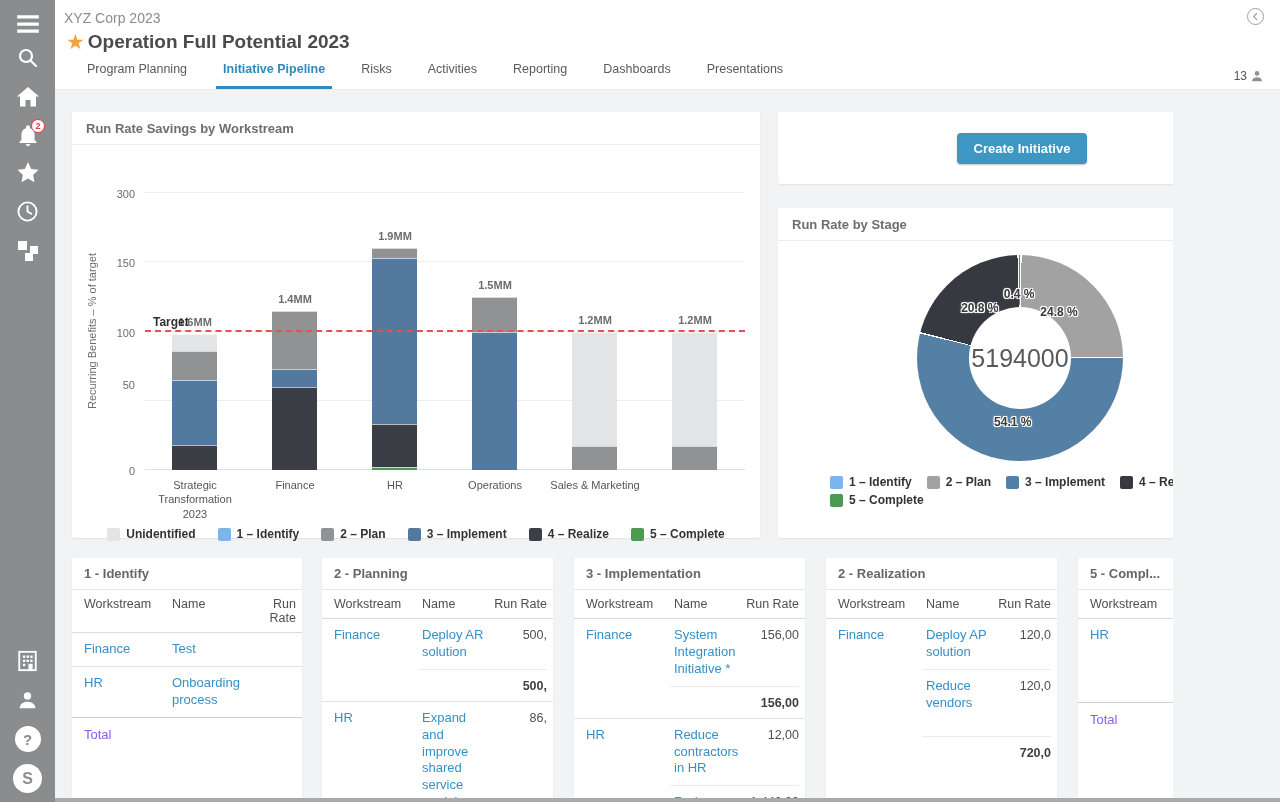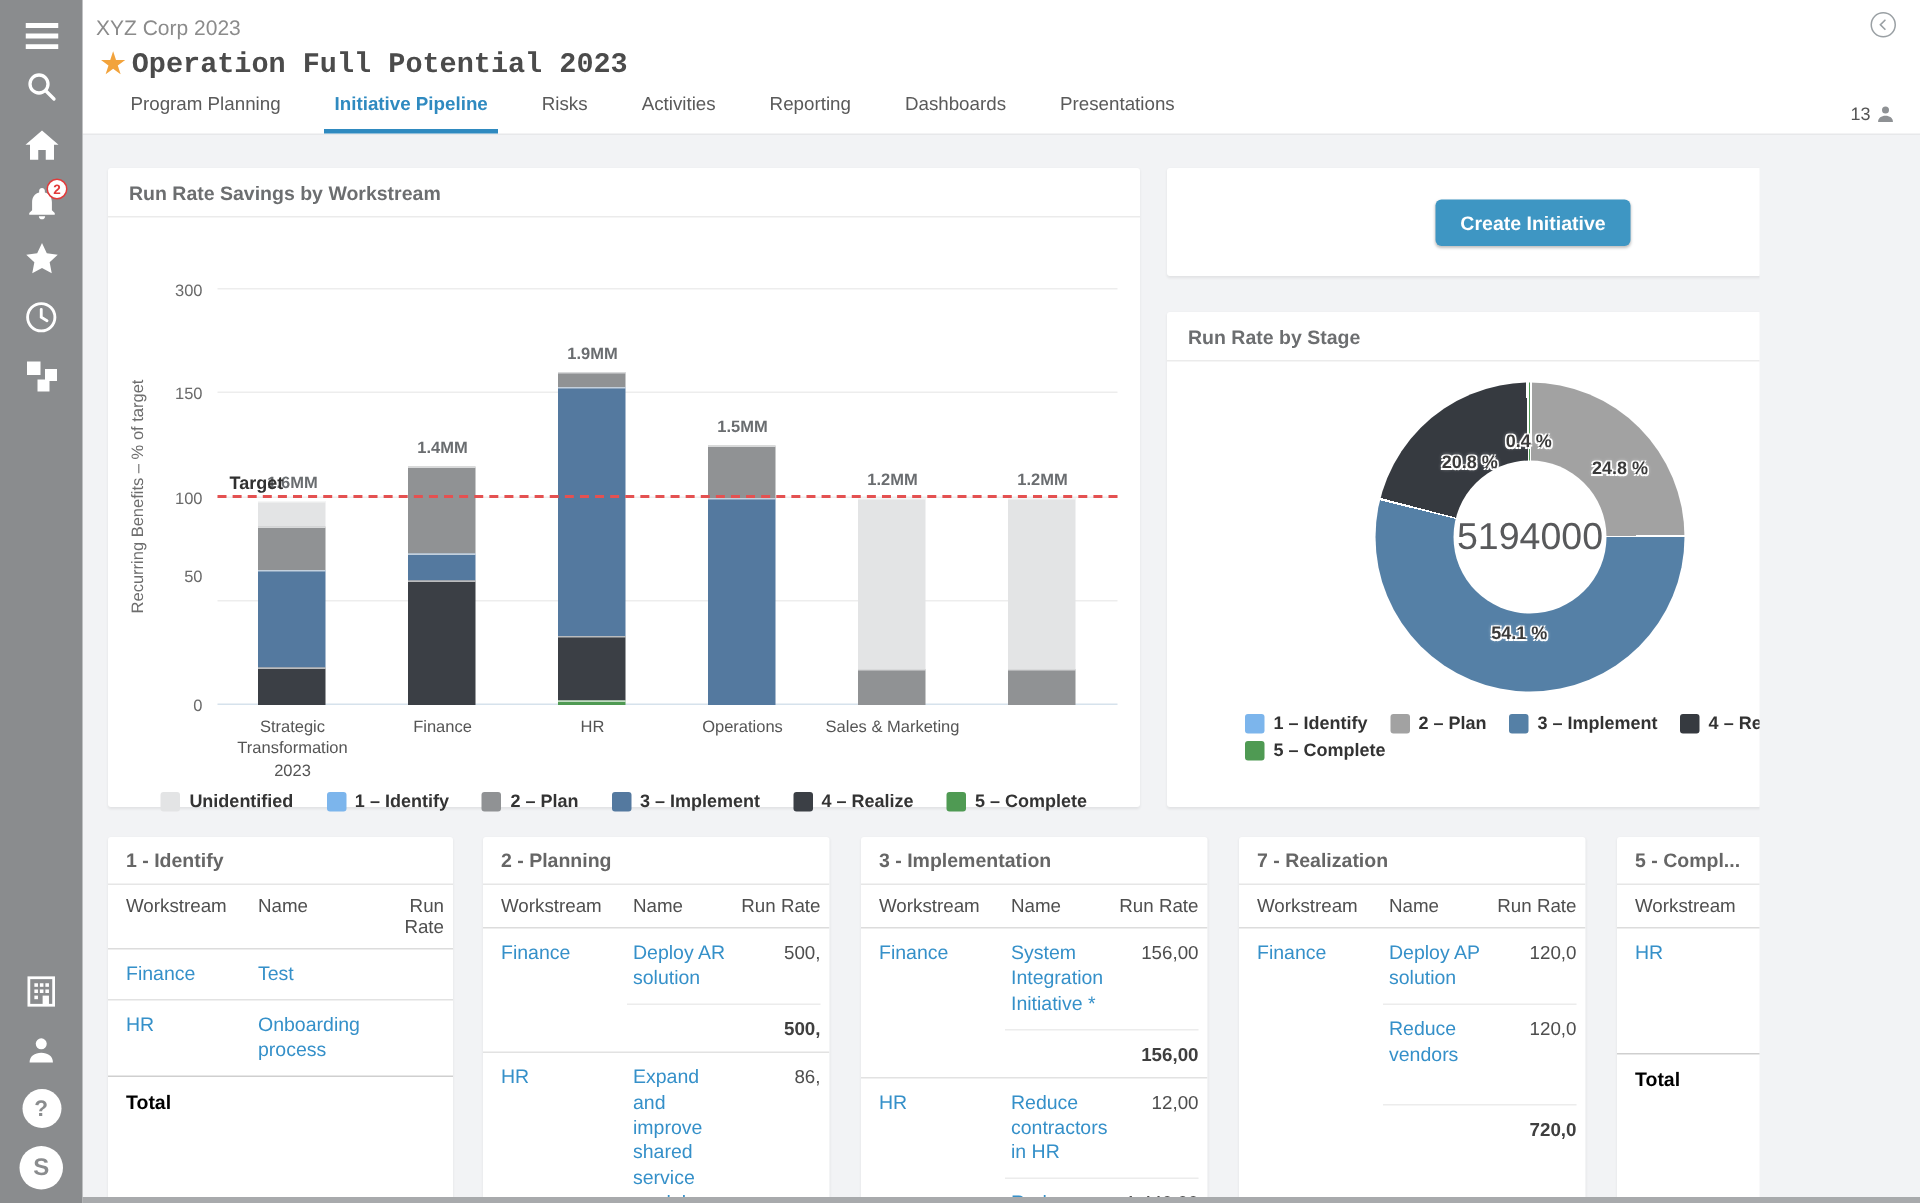--- a/index.html
+++ b/index.html
@@ -12,21 +12,21 @@
            background:#fff; border:1px solid #e23b3b; color:#e23b3b; font-size:9px; font-weight:bold;
            display:flex; align-items:center; justify-content:center; padding:0 2px; }
   .round-white { width:26px; height:26px; border-radius:50%; background:#fff; color:#8a8c8e;
                  font-weight:bold; display:flex; align-items:center; justify-content:center; }
 
   
   .header { position:absolute; left:55px; top:0; width:1225px; height:90px; background:#fff; border-bottom:1px solid #e7e8ea; z-index:20; }
   .breadcrumb { position:absolute; left:9px; top:10px; font-size:14px; color:#8b8b8b; }
   .title-row { position:absolute; left:11px; top:30px; display:flex; align-items:center; }
   .star-glyph { color:#f2a33c; font-size:21px; margin-right:3px; }
-  .page-title { font-size:19px; font-weight:bold; color:#4b4b4b;font-family:Liberation Mono, monospace; }
+  .page-title { font-size:19px; font-weight:bold; color:#4b4b4b; }
   .tabs { position:absolute; left:25px; bottom:0; display:flex; gap:22px; list-style:none; }
   .tab { font-size:12.5px; color:#5a5a5a; padding:0 7px 10px 7px; cursor:pointer; border-bottom:3px solid transparent; }
   .tab.active { color:#2f8ac0; font-weight:bold; border-bottom-color:#2f8ac0; }
   .members { position:absolute; right:16px; bottom:6px; display:flex; align-items:center; gap:3px;
              font-size:12px; color:#555; }
   .collapse-btn { position:absolute; right:16px; top:8px; width:17px; height:17px; border:1.5px solid #9aa0a4;
                   border-radius:50%; display:flex; align-items:center; justify-content:center; cursor:pointer; }
 
   
   .content { position:absolute; left:55px; top:90px; width:1118px; height:712px; overflow:hidden; }
@@ -91,21 +91,21 @@
   .c-val { width:58px; flex:0 0 auto; text-align:right; overflow:hidden; white-space:nowrap; }
   .wrapval .c-val { white-space:normal; width:44px; }
   .tb-row { display:flex; padding:0 6px 0 12px; font-size:13px; }
   .tb-row.grp { border-top:1px solid #e2e2e2; }
   .tb-row .c-ws { padding:8px 0; }
   .row-rest { flex:1 1 auto; display:flex; min-width:0; padding:8px 0; }
   .row-rest.bt { border-top:1px solid #ececec; }
   .row-rest .c-name { padding-left:4px; line-height:1.3; }
   .row-rest .c-val { font-size:12.5px; color:#4e4e4e; padding-top:1px; }
   .row-rest .c-val.bold { font-weight:bold; color:#3f3f3f; }
-  .tb-row.total { border-top:1px solid #cfcfcf; padding:9px 12px; font-weight:bold; color:#000000; font-size:13px; }
+  .tb-row.total { border-top:1px solid #cfcfcf; padding:9px 12px; font-weight:normal; color:#8b5cf6; font-size:13px; }
   .link { color:#3590c9; cursor:pointer; }
   .row-rest .c-val:empty { min-height:16px; }
 
   .hscrollbar { position:absolute; left:55px; bottom:0; width:1225px; height:4px; background:#a8aaac; z-index:40; }
 </style>
 </head>
 <body>
 
 <div class="sidebar">
   <div class="sb-icon" style="top:13px">
@@ -331,21 +331,21 @@
             <path fill="#6f7275" d="M2 3h20l-7.6 9v8l-4.8-3v-5z"></path>
           </svg>
         <svg width="15" height="15" viewBox="0 0 24 24">
             <path fill="#6f7275" d="M19.4 13c.04-.33.06-.66.06-1s-.02-.67-.06-1l2.1-1.65a.5.5 0 0 0 .12-.64l-2-3.46a.5.5 0 0 0-.6-.22l-2.5 1a7.3 7.3 0 0 0-1.73-1l-.38-2.65A.5.5 0 0 0 13.9 2h-4a.5.5 0 0 0-.5.42l-.37 2.65c-.63.26-1.2.6-1.74 1l-2.5-1a.5.5 0 0 0-.6.22l-2 3.46a.5.5 0 0 0 .12.64L4.4 11c-.04.33-.06.66-.06 1s.02.67.06 1l-2.1 1.65a.5.5 0 0 0-.12.64l2 3.46c.13.22.39.31.6.22l2.5-1c.54.4 1.1.74 1.73 1l.38 2.65c.04.24.25.42.5.42h4c.25 0 .46-.18.5-.42l.37-2.65c.63-.26 1.2-.6 1.74-1l2.5 1c.22.09.47 0 .6-.22l2-3.46a.5.5 0 0 0-.12-.64zM11.9 15.5a3.5 3.5 0 1 1 0-7 3.5 3.5 0 0 1 0 7z"></path>
           </svg>
       </span>
     </div>
     <div class="donut-wrap">
       <div class="donut" style="background: conic-gradient(rgb(255, 255, 255) 0%, rgb(255, 255, 255) 0.25%, rgb(162, 162, 162) 0.25%, rgb(162, 162, 162) 24.7752%, rgb(255, 255, 255) 24.7752%, rgb(255, 255, 255) 25.0252%, rgb(85, 128, 166) 25.0252%, rgb(85, 128, 166) 78.8212%, rgb(255, 255, 255) 78.8212%, rgb(255, 255, 255) 79.0712%, rgb(54, 58, 64) 79.0712%, rgb(54, 58, 64) 99.6004%, rgb(255, 255, 255) 99.6004%, rgb(255, 255, 255) 99.8504%, rgb(79, 154, 83) 99.8504%, rgb(79, 154, 83) 100%);">
         <div class="hole">5194000</div>
-      <span class="pct" style="left: 163px; top: 57.4267px; text-align: center;">24.8 %</span>
+      <span class="pct" style="left: 142px; top: 57.4267px; text-align: center;">24.8 %</span>
           <span class="pct" style="left: 95.7844px; top: 166.592px;">54.1 %</span>
           <span class="pct" style="left: 62.8615px; top: 53.1512px;">20.8 %</span>
           <span class="pct" style="left: 102.197px; top: 39.005px;">0.4 %</span>
         </div>
       <div class="legend-row">
           <span class="lg-item">
             <span class="lg-sq" style="background: rgb(124, 181, 236);"></span>
             <span class="lg-tx">1 – Identify</span>
           </span>
           <span class="lg-item">
@@ -452,21 +452,21 @@
       </div>
       <div class="tb-row">
         <div class="c-ws"></div>
         <div class="row-rest bt">
           <div class="c-name"><span class="link">Reduce temporary staff</span></div>
           <div class="c-val">1,440,00</div>
         </div>
       </div>
     </div>
   <div class="panel stage t3p">
-      <div class="tb-title">7 - Realization</div>
+      <div class="tb-title">2 - Realization</div>
       <div class="tb-head">
         <span class="c-ws">Workstream</span>
         <span class="c-name">Name</span>
         <span class="c-val">Run Rate</span>
       </div>
       <div class="tb-row">
         <div class="c-ws"><span class="link">Finance</span></div>
         <div class="row-rest">
           <div class="c-name"><span class="link">Deploy AP solution</span></div>
           <div class="c-val">120,0</div>

